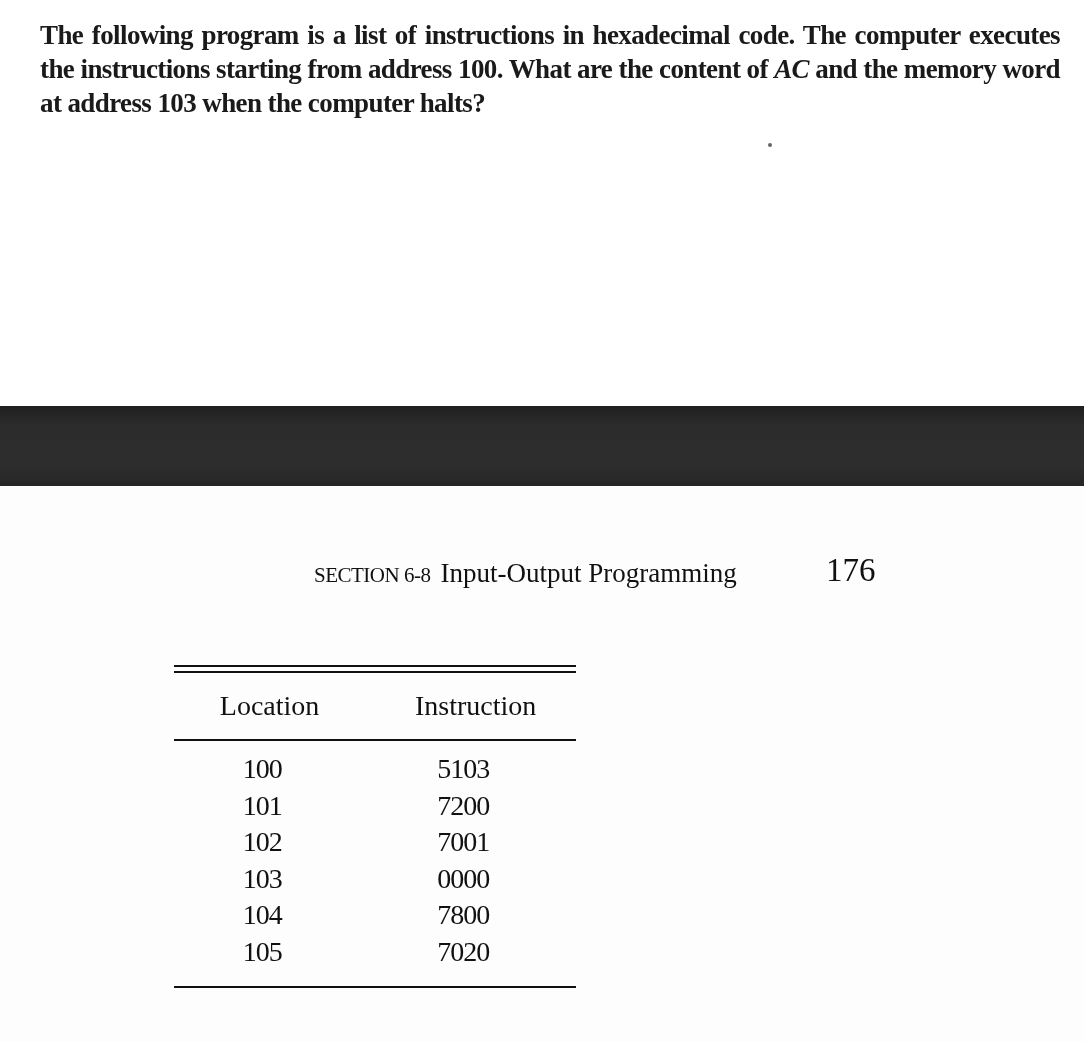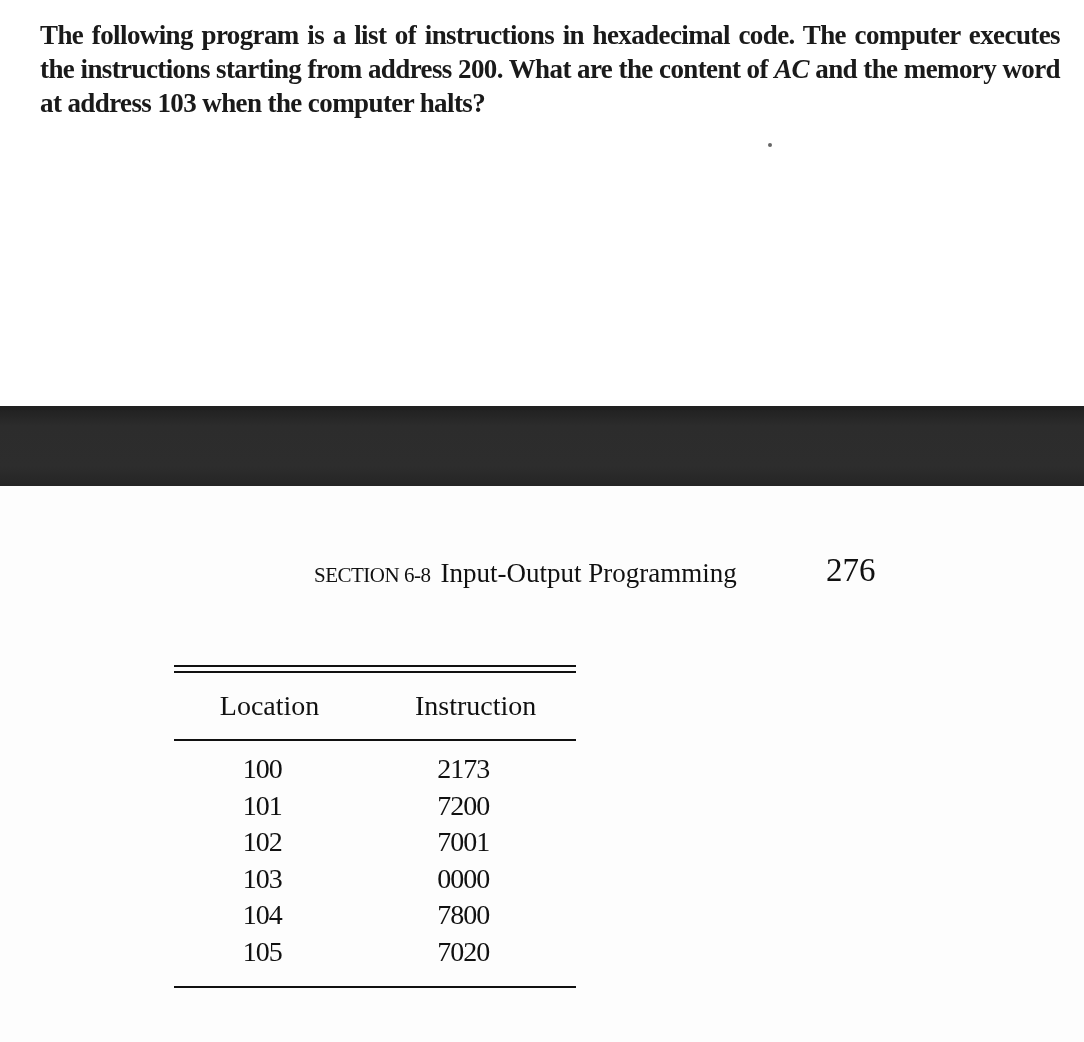--- a/index.html
+++ b/index.html
@@ -119,45 +119,45 @@
       font-size: 28px;
       letter-spacing: -1px;
     }
     .row .col-loc { padding-right: 20px; }
     .row .col-ins { padding-right: 20px; }
     .bottom-rule { margin-top: 4px; }
   </style>
 </head>
 <body>
 
-<div class="question"><span>The following program is a list of instructions in hexadecimal code. The computer executes the instructions starting from address 200. What are the content of </span><span class="ac">AC</span><span> and the memory word at address 103 when the computer halts?</span></div>
+<div class="question"><span>The following program is a list of instructions in hexadecimal code. The computer executes the instructions starting from address 100. What are the content of </span><span class="ac">AC</span><span> and the memory word at address 103 when the computer halts?</span></div>
 
 <div class="speck"></div>
 
 <div class="dark-band"></div>
 
 <div class="page-lower"></div>
 
 <div class="running-head">
   <span class="sec">SECTION 6-8</span>
   <span class="title">Input-Output Programming</span>
 </div>
-<div class="page-number">276</div>
+<div class="page-number">176</div>
 
 <div class="table-wrap">
   <div class="rule-double"></div>
   <div class="hdr">
     <div class="col-loc">Location</div>
     <div class="col-ins">Instruction</div>
   </div>
   <div class="rule-single"></div>
   <div class="rows">
     <div class="row">
       <div class="col-loc">100</div>
-      <div class="col-ins">2173</div>
+      <div class="col-ins">5103</div>
     </div>
     <div class="row">
       <div class="col-loc">101</div>
       <div class="col-ins">7200</div>
     </div>
     <div class="row">
       <div class="col-loc">102</div>
       <div class="col-ins">7001</div>
     </div>
     <div class="row">

